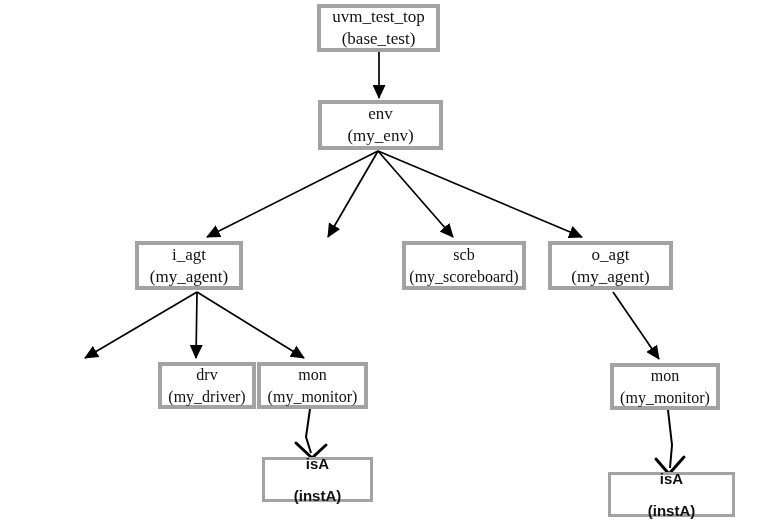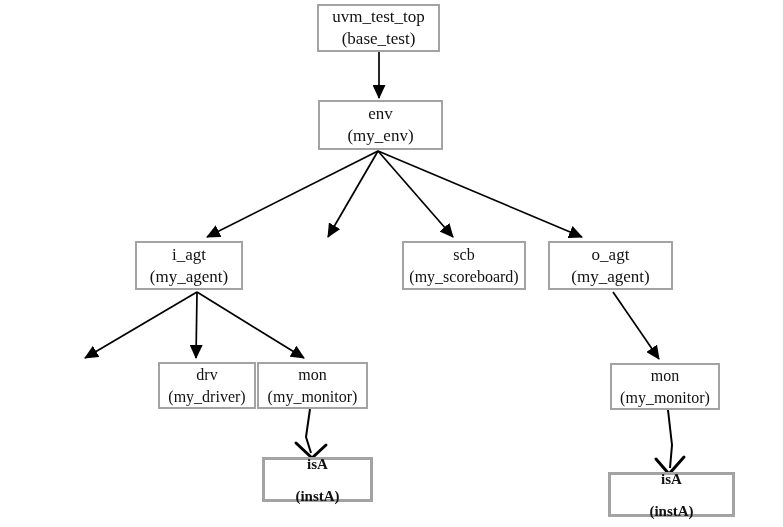--- a/index.html
+++ b/index.html
@@ -7,35 +7,35 @@
     position:relative;
     width:783px;height:527px;
     background:#ffffff;
     overflow:hidden;
     font-family:"Liberation Serif", serif;
   }
   svg.wires{position:absolute;left:0;top:0;width:783px;height:527px;}
   .node{
     position:absolute;
     box-sizing:border-box;
-    border:2px solid #a3a3a3;
+    border:4px solid #a3a3a3;
     background:#fff;
     display:flex;
     flex-direction:column;
     align-items:center;
     justify-content:center;
     text-align:center;
     color:#111;
     font-size:17px;
     line-height:22px;
     white-space:nowrap;
   }
   .node.isa{
     border-width:3px;
-    font-family:Liberation Serif, serif;
+    font-family:Liberation Sans, sans-serif;
     font-weight:bold;
     font-size:15px;
     line-height:20px;
   }
   .node.isa .ty{margin-top:12px;}
 </style>
 </head>
 <body>
 
 <div class="canvas">

